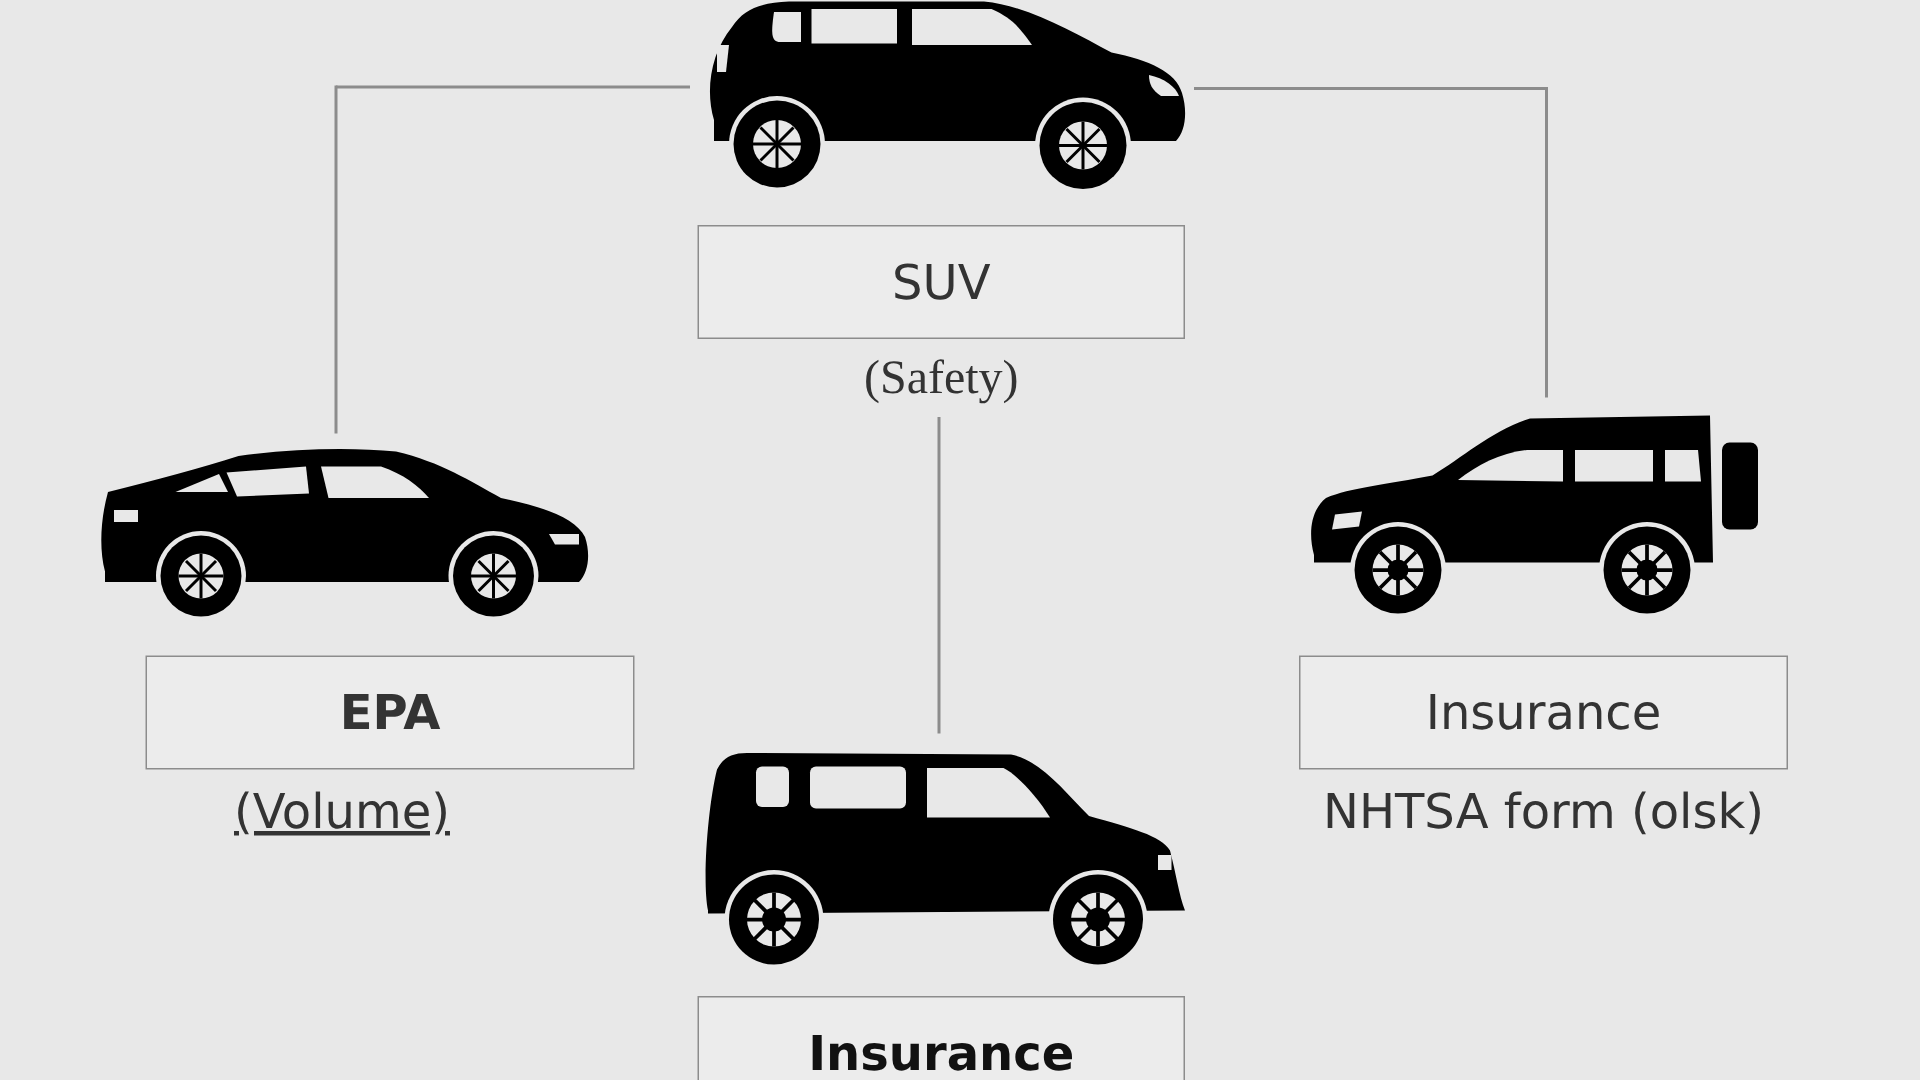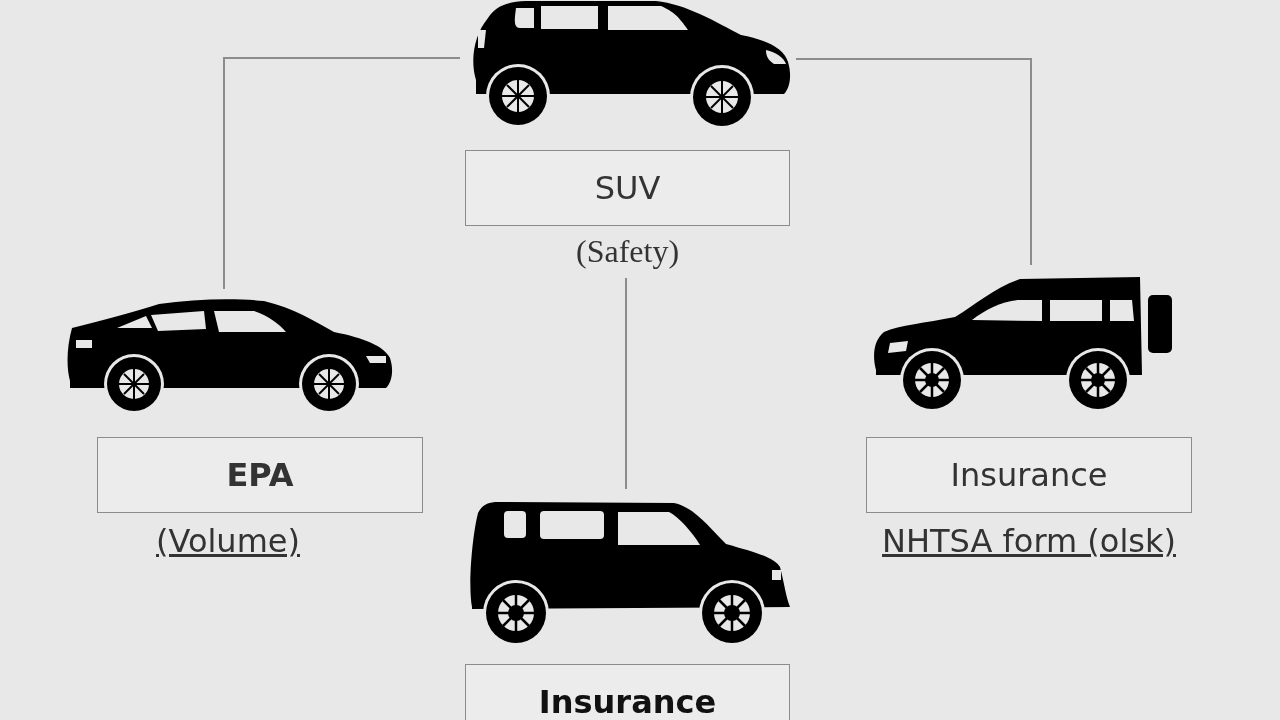--- a/index.html
+++ b/index.html
@@ -112,21 +112,21 @@
   <circle cx="228" cy="105" r="17" fill="#e8e8e8"></circle>
   <circle cx="228" cy="105" r="7" fill="#000"></circle>
   <g stroke="#000" stroke-width="2.5">
       <line x1="211" y1="105" x2="245" y2="105"></line>
       <line x1="228" y1="88" x2="228" y2="122"></line>
       <line x1="216" y1="93" x2="240" y2="117"></line>
       <line x1="240" y1="93" x2="216" y2="117"></line>
     </g>
 </svg>
 <div class="label-box" style="left:866px;top:437px;width:326px;height:76px;">Insurance</div>
-<div class="sub" style="left:866px;top:522px;width:326px;text-decoration:underline;">NHTSA form (olsk)</div>
+<div class="sub" style="left:866px;top:522px;width:326px;">NHTSA form (olsk)</div>
 
 <svg class="vehicle" style="left:464px;top:497px;" width="330" height="152" viewBox="0 0 330 152">
   <path d="M8,110 C4,90 8,40 14,16 C18,8 24,5 34,5 L210,6 C230,10 245,30 262,47 C290,55 310,60 316,70 C320,85 322,100 326,110 L8,112 Z" fill="#000"></path>
   <rect x="40" y="14" width="22" height="27" rx="4" fill="#e8e8e8"></rect>
   <rect x="76" y="14" width="64" height="28" rx="4" fill="#e8e8e8"></rect>
   <path d="M154,15 L205,15 C215,20 228,35 236,48 L154,48 Z" fill="#e8e8e8"></path>
   <rect x="308" y="73" width="9" height="10" fill="#e8e8e8"></rect>
   <circle cx="52" cy="116" r="33" fill="#e8e8e8"></circle>
   <circle cx="52" cy="116" r="30" fill="#000"></circle>
   <circle cx="52" cy="116" r="18" fill="#e8e8e8"></circle>

